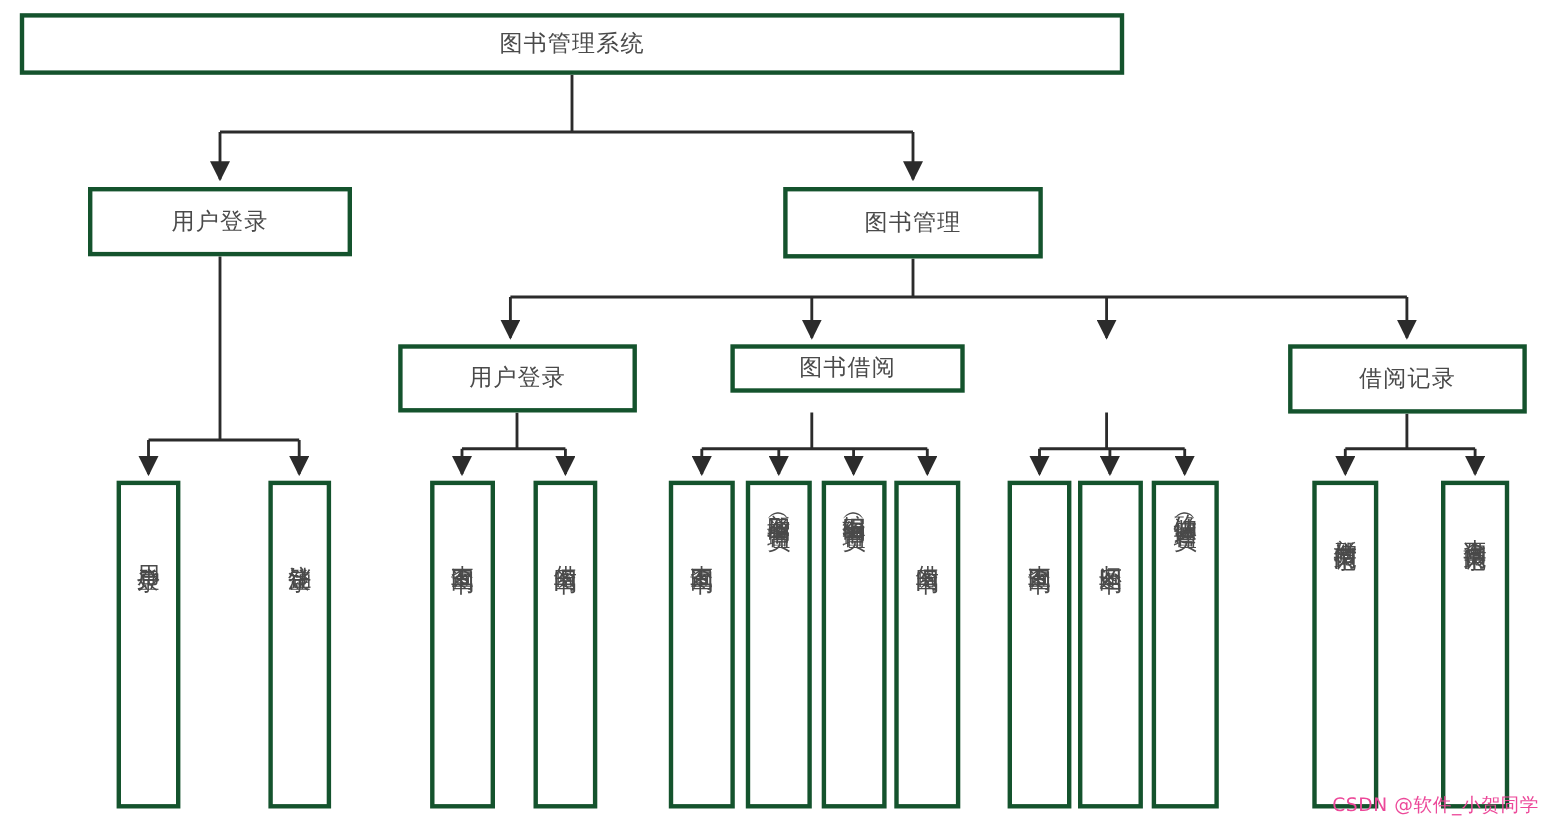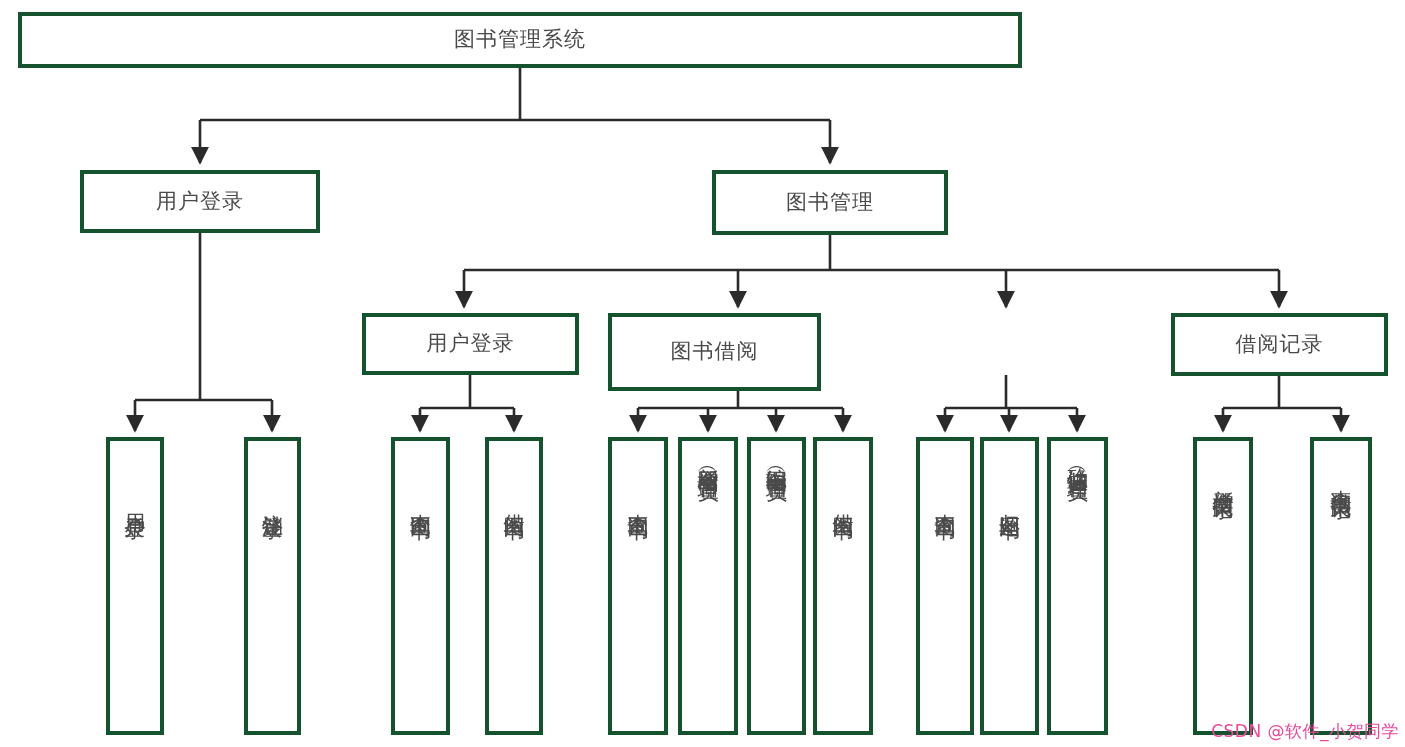--- a/index.html
+++ b/index.html
@@ -135,21 +135,21 @@
   <div class="node node-h" style="left:80px; top:170px; width:240px; height:63px;">
     <span class="label">用户登录</span>
   </div>
   <div class="node node-h" style="left:712px; top:170px; width:236px; height:65px;">
     <span class="label">图书管理</span>
   </div>
 
   <div class="node node-h" style="left:362px; top:313px; width:217px; height:62px;">
     <span class="label">用户登录</span>
   </div>
-  <div class="node node-h" style="left:608px; top:313px; width:213px; height:78px;">
+  <div class="node node-h" style="left:664px; top:313px; width:213px; height:44px;">
     <span class="label">图书借阅</span>
   </div>
   <div class="node node-h" style="left:1171px; top:313px; width:217px; height:63px;align-items:center;">
     <span class="label">借阅记录</span>
   </div>
 
   <div class="node node-v mid" style="left:106px; top:437px; width:58px; height:298px;">
     <span class="label">用户登录</span>
   </div>
   <div class="node node-v mid" style="left:244px; top:437px; width:57px; height:298px;">

